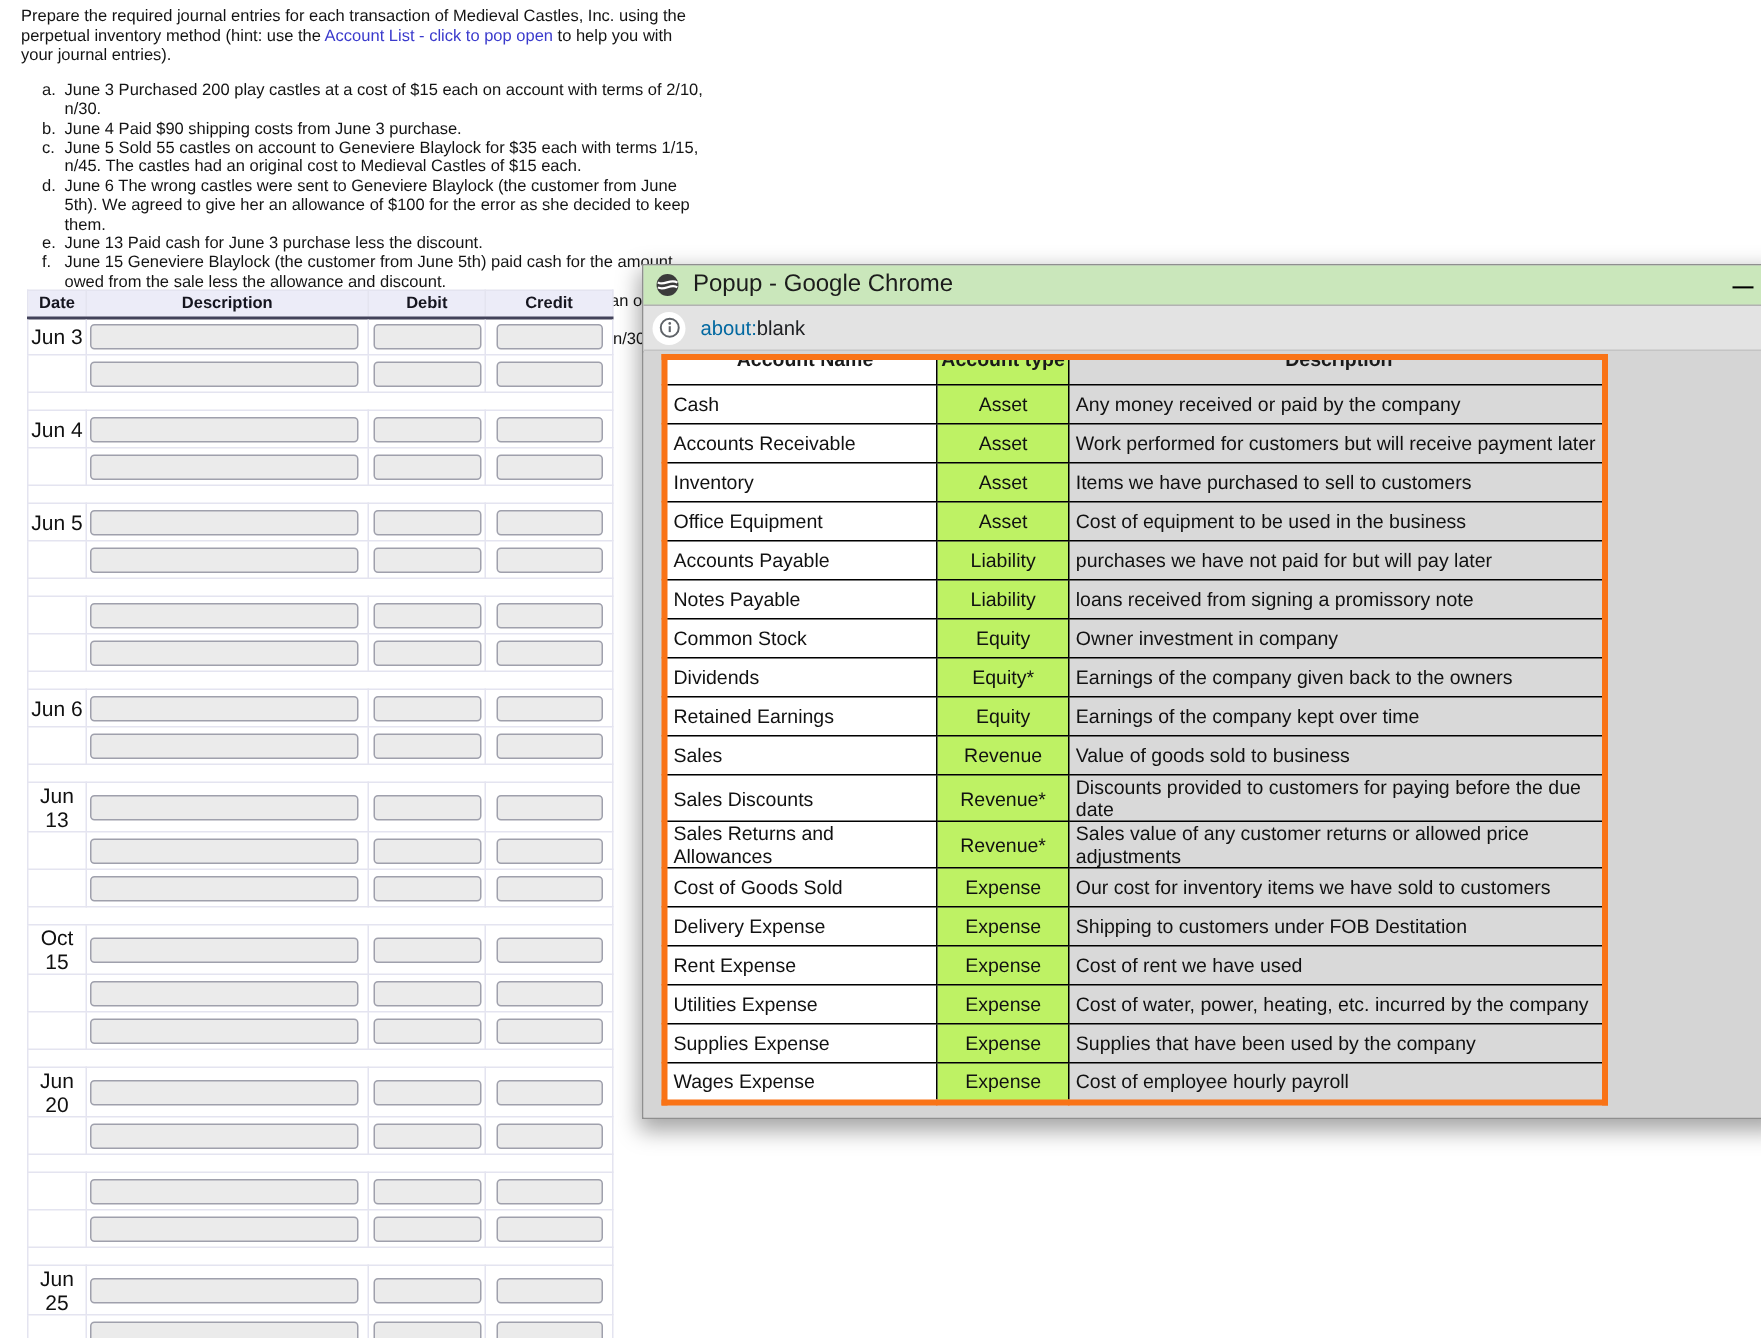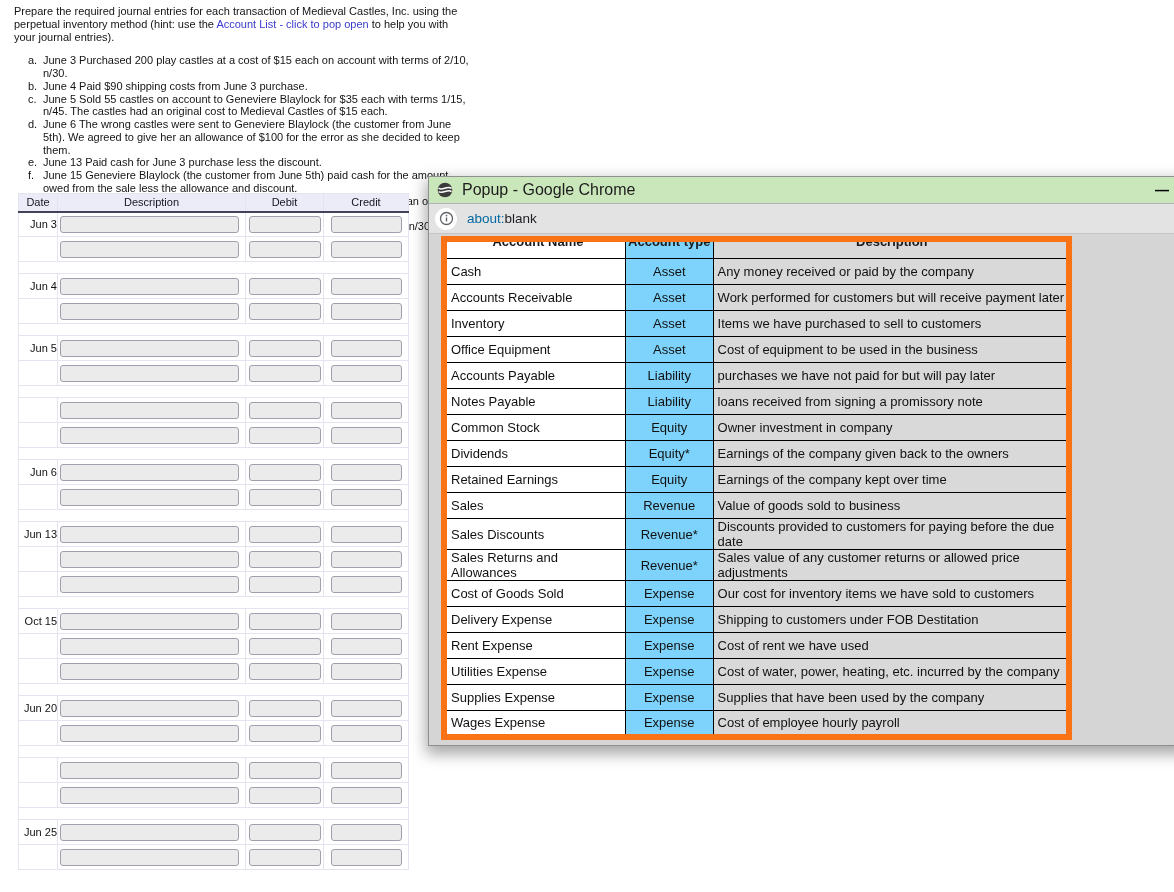--- a/index.html
+++ b/index.html
@@ -16,24 +16,24 @@
   .tx-item { display:flex; margin:0; }
   .tx-letter { flex:0 0 15px; text-align:left; }
   .tx-text { flex:1; }
 
   
   .journal { position:absolute; left:18px; top:193px; width:390px;
              border-collapse:collapse; table-layout:fixed; }
   .journal col.c-date { width:39px; } .journal col.c-desc { width:188px; }
   .journal col.c-deb { width:78px; }  .journal col.c-cred { width:85px; }
   .journal th, .journal td { border:1px solid #e4e4f0; padding:0; }
-  .journal thead th { background:#ececf8; height:18px; font-size:11px; font-weight:normal;
+  .journal thead th { background:#ececf8; height:18px; font-size:11px; font-weight:bold;
                       text-align:center; color:#15151f; border-bottom:2px solid #42425a;margin-left:20px; }
   .jrow td { height:25px; background:#fff; vertical-align:middle; }
-  .jdate { font-size:11px; text-align:right; color:#101010; }
+  .jdate { font-size:14px; text-align:center; color:#101010; }
   .jspacer td { height:12px; background:#fff; border-left:1px solid #e4e4f0; border-right:1px solid #e4e4f0; }
   .field { height:17px; background:#ebebeb; border:1px solid #9fa0ac; border-radius:3px; }
   .fdesc { width:179px; margin-left:2px; }
   .fdeb  { width:72px;  margin:0 auto; }
   .fcred { width:71px;  margin-left:7px; }
 
   
   .popup { position:absolute; left:428px; top:176px; width:758px; height:570px;
            border:1px solid #8f8f8f; background:#d5d5d5;
            box-shadow:0 6px 14px 2px rgba(0,0,0,0.35); }
@@ -48,29 +48,29 @@
   .info-circle { width:22px; height:22px; border-radius:50%; background:#fff;
                  display:flex; align-items:center; justify-content:center; flex:0 0 22px; }
   .info-circle svg { width:15px; height:15px; }
   .url { margin-left:10px; font-size:13.5px; }
   .url .scheme { color:#0369a1; }
   .url .rest { color:#202124; }
   .popup-body { position:absolute; top:58px; left:0; right:0; bottom:0;
                 background:#d5d5d5; padding:1px 0 0 12px; overflow:hidden; }
 
   
-  .acct { border-collapse:collapse; width:631px; border:6px solid #f97316; }
+  .acct { border-collapse:collapse; width:631px; border:4px solid #f97316; }
   .acct th, .acct td { border:1px solid #000; font-size:13px; }
   .acct thead th { background:#f2a671; height:16px; padding:0; }
   .clip { height:16px; overflow:hidden; }
   .clip span { display:block; font-weight:bold; font-size:13px; line-height:18px;
                margin-top:-9px; text-align:center; color:#1a1a1a; }
   .acct tbody td { height:26px; vertical-align:middle; }
   .acct .col-name { width:208px; background:#fff; padding-left:4px; }
-  .acct .col-type { width:95px;  background:#7dd3fc; text-align:center; }
+  .acct .col-type { width:95px;  background:#bef264; text-align:center; }
   .acct .col-desc { width:424px; background:#d9d9d9; padding-left:4px; }
 </style>
 </head>
 <body>
 
 <div class="stage">
 
   <div class="instructions">
     <div class="intro"><span>Prepare the required journal entries for each transaction of Medieval Castles, Inc. using the perpetual inventory method (hint: use the </span><span class="link">Account List - click to pop open</span><span> to help you with your journal entries).</span></div>
     <div class="tx-list">

